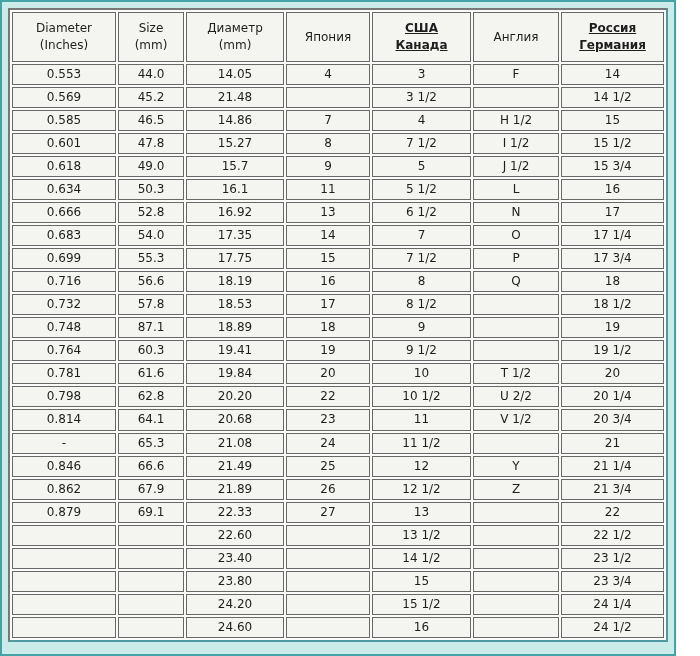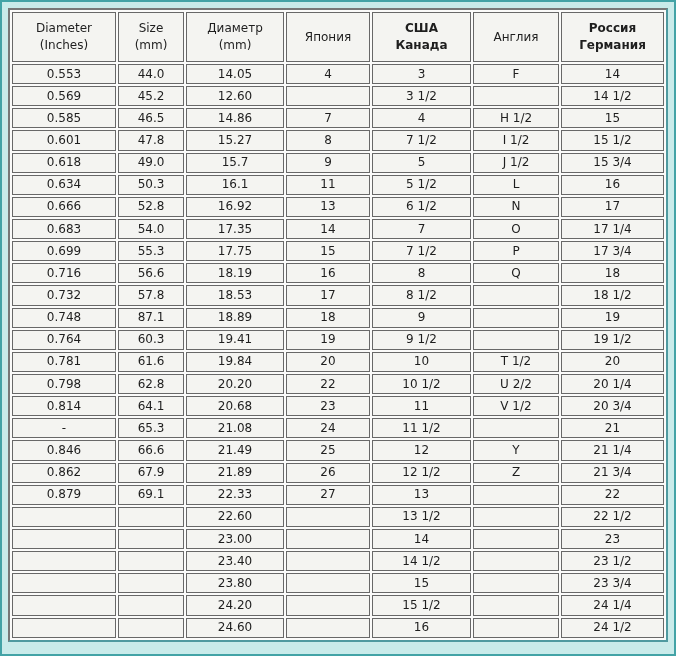--- a/index.html
+++ b/index.html
@@ -45,21 +45,21 @@
     font-size: 12px;
     overflow: hidden;
     padding: 0 2px;
   }
   th {
     height: 50px;
     font-weight: normal;
     white-space: pre-line;
     line-height: 1.4;
   }
-  th.bold { font-weight: bold; }
+  th.bold { font-weight: bold; text-decoration: underline; }
   td {
     height: 17px;
     line-height: 17px;
     white-space: nowrap;
   }
 </style>
 </head>
 <body>
 
 <div class="page">
@@ -95,21 +95,21 @@
           <td>44.0</td>
           <td>14.05</td>
           <td>4</td>
           <td>3</td>
           <td>F</td>
           <td>14</td>
         </tr>
         <tr>
           <td>0.569</td>
           <td>45.2</td>
-          <td>12.60</td>
+          <td>21.48</td>
           <td></td>
           <td>3 1/2</td>
           <td></td>
           <td>14 1/2</td>
         </tr>
         <tr>
           <td>0.585</td>
           <td>46.5</td>
           <td>14.86</td>
           <td>7</td>
@@ -275,29 +275,20 @@
           <td></td>
           <td>22.60</td>
           <td></td>
           <td>13 1/2</td>
           <td></td>
           <td>22 1/2</td>
         </tr>
         <tr>
           <td></td>
           <td></td>
-          <td>23.00</td>
-          <td></td>
-          <td>14</td>
-          <td></td>
-          <td>23</td>
-        </tr>
-        <tr>
-          <td></td>
-          <td></td>
           <td>23.40</td>
           <td></td>
           <td>14 1/2</td>
           <td></td>
           <td>23 1/2</td>
         </tr>
         <tr>
           <td></td>
           <td></td>
           <td>23.80</td>

